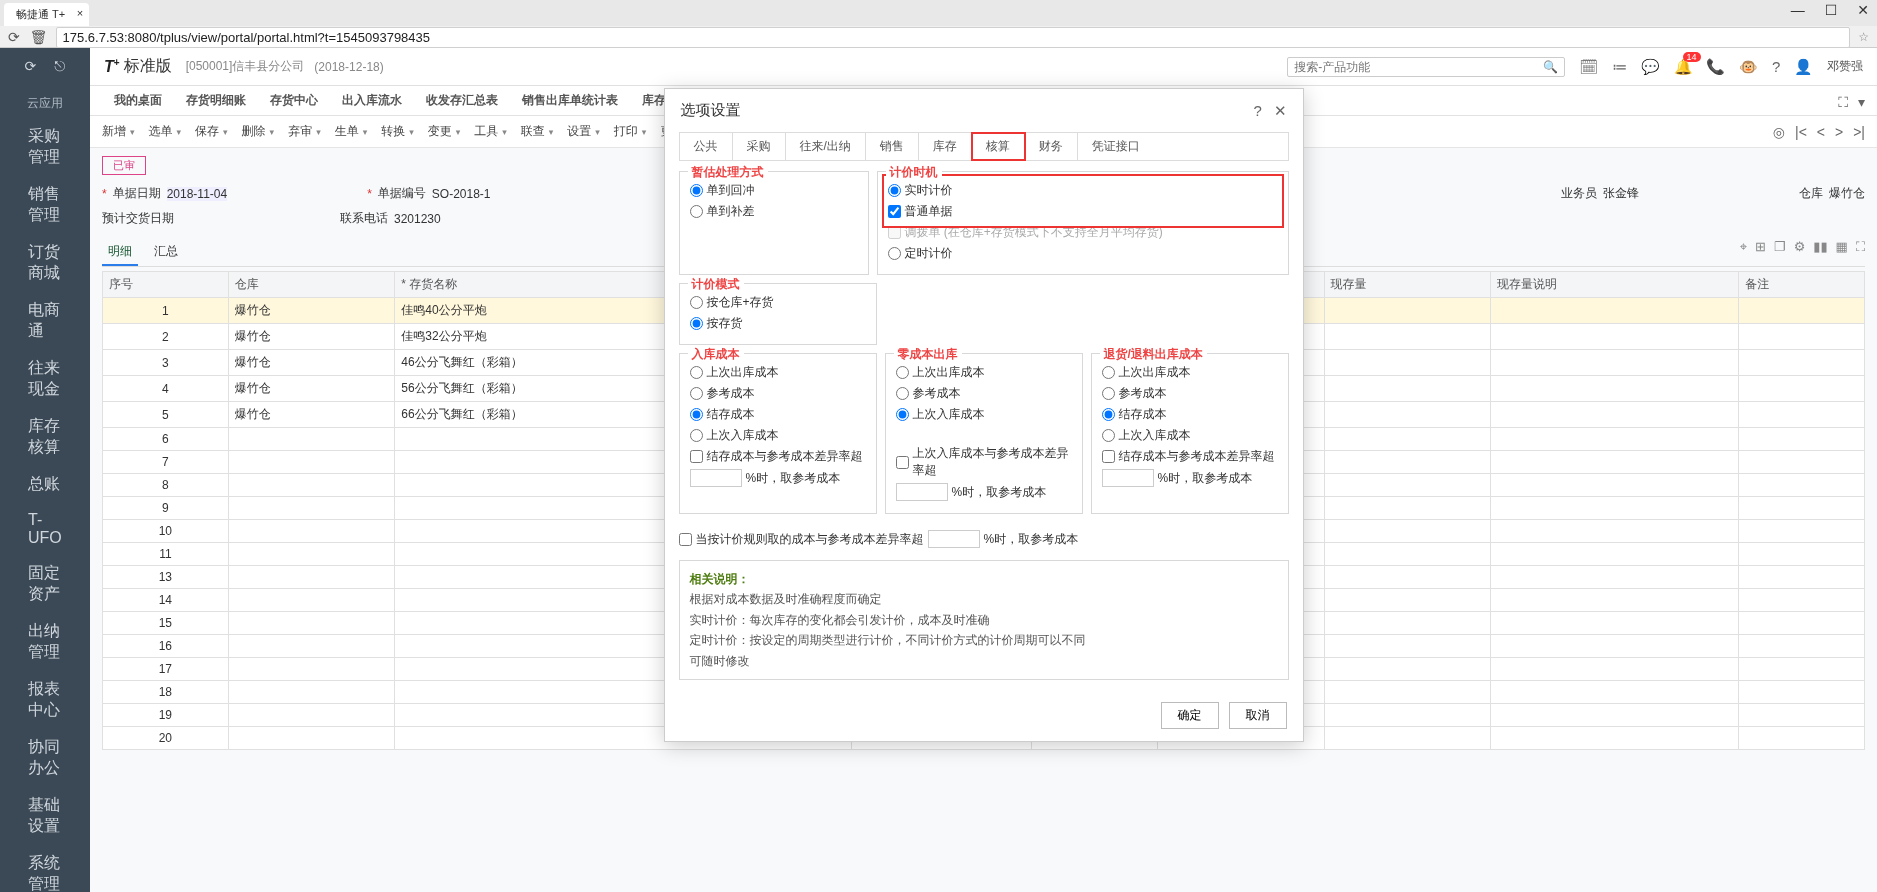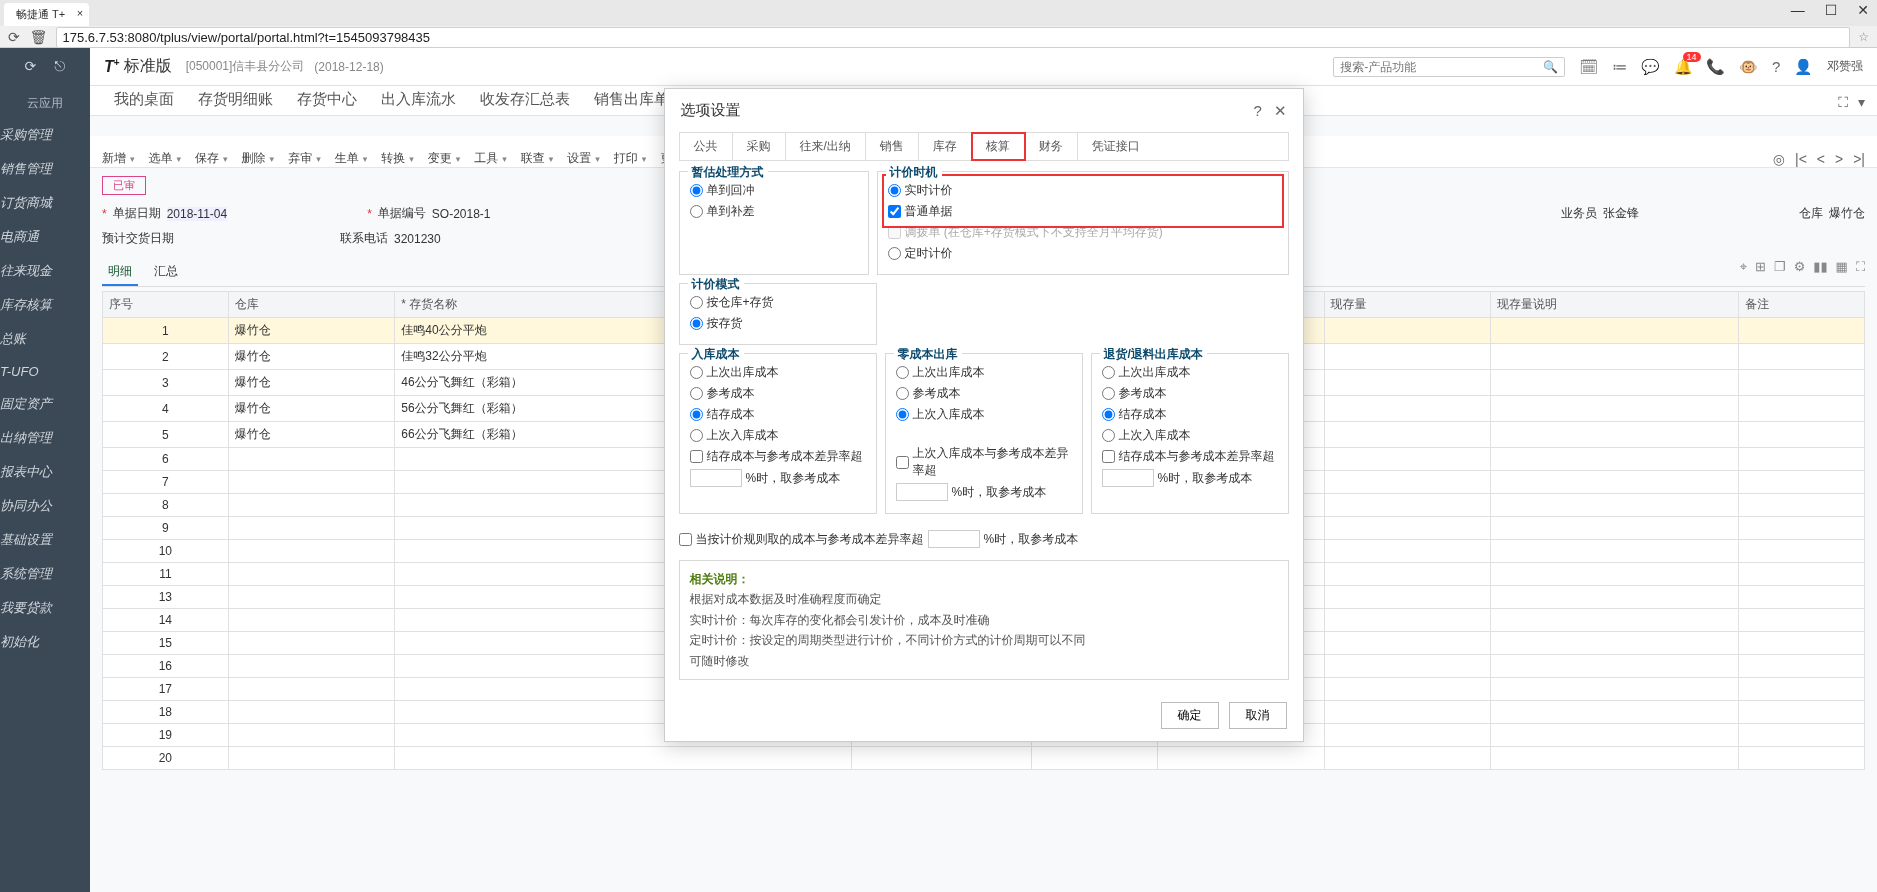--- a/index.html
+++ b/index.html
@@ -12,39 +12,39 @@
 .browser-addr { height: 22px; display: flex; align-items: center; padding: 0 8px; gap: 8px; }
 .browser-addr .nav-icons { display: flex; gap: 10px; font-size: 14px; color: #555; }
 .browser-url { flex: 1; font-size: 13px; color: #222; padding: 2px 6px; border: 1px solid #d0d0d0; border-radius: 2px; background: #fff; }
 
 .app-header { height: 38px; background: #fff; display: flex; align-items: center; padding: 0 14px; border-bottom: 1px solid #e0e0e0; }
 .logo { font-weight: bold; font-size: 16px; color: #222; margin-right: 4px; }
 .logo sup { font-size: 10px; }
 .product-name { font-size: 16px; color: #333; margin-right: 14px; }
 .sub-company { font-size: 12px; color: #888; margin-right: 10px; }
 .hdr-right { margin-left: auto; display: flex; align-items: center; gap: 14px; }
-.search-box { width: 232px; display: flex; border: 1px solid #ccc; border-radius: 2px; padding: 2px 6px; }
+.search-box { width: 278px; display: flex; border: 1px solid #ccc; border-radius: 2px; padding: 2px 6px; }
 .search-box input { border: none; flex: 1; font-size: 12px; outline: none; }
 .hdr-icon { font-size: 15px; color: #666; cursor: pointer; position: relative; }
 .hdr-icon .badge { position: absolute; top: -6px; right: -8px; background: #f33; color: #fff; font-size: 9px; border-radius: 8px; padding: 0 4px; }
 .username { color: #555; }
 
 .left-rail { position: absolute; top: 48px; left: 0; bottom: 0; width: 90px; background: #3b4855; color: #cfd6dd; }
 .rail-icons { display: flex; justify-content: center; gap: 18px; padding: 10px 0; font-size: 14px; }
 .rail-title { text-align: center; padding: 10px 0 6px; font-size: 12px; color: #aeb9c4; }
-.rail-item { padding: 8px 0; font-size: 13px; cursor: pointer; font-style: italic; }
+.rail-item { padding: 8px 28px; font-size: 16px; cursor: pointer; }
 
 .main { position: absolute; top: 48px; left: 90px; right: 0; bottom: 0; background: #f7f9fb; }
 .tabs-bar { height: 30px; background: #fff; display: flex; align-items: flex-end; padding: 0 12px; border-bottom: 1px solid #e2e2e2; }
-.tab-item { padding: 6px 12px; color: #555; font-size: 15px; cursor: pointer; }
+.tab-item { padding: 6px 12px; color: #555; font-size: 12px; cursor: pointer; font-weight: bold; }
 .tab-item.active { color: #2b7de9; border-bottom: 2px solid #2b7de9; }
 .tab-item .tab-close { margin-left: 6px; color: #999; }
 .tabs-right { margin-left: auto; display: flex; gap: 10px; font-size: 14px; color: #666; padding-bottom: 4px; }
 
-.toolbar { height: 32px; background: #fff; display: flex; align-items: flex-end; padding: 0 12px; gap: 14px; color: #444; border-bottom: 1px solid #e5e5e5; font-size: 12px; margin-top: 20px; }
+.toolbar { height: 32px; background: #fff; display: flex; align-items: center; padding: 0 12px; gap: 14px; color: #444; border-bottom: 1px solid #e5e5e5; font-size: 12px; }
 .tb-item { cursor: pointer; display: flex; align-items: center; gap: 2px; }
 .toolbar-right { margin-left: auto; display: flex; gap: 10px; font-size: 14px; color: #666; }
 
 .content { padding: 8px 12px; }
 .status-tag { display: inline-block; border: 1px solid #d48; color: #d48; padding: 1px 10px; font-size: 11px; margin-bottom: 6px; }
 .form-row { display: flex; gap: 40px; padding: 4px 0; font-size: 12px; }
 .form-row .fld { display: flex; gap: 6px; align-items: center; }
 .form-row .req { color: #d33; }
 .detail-tabs { margin-top: 8px; display: flex; gap: 10px; border-bottom: 1px solid #ddd; }
 .detail-tabs .dt { padding: 4px 6px; cursor: pointer; }
@@ -61,21 +61,21 @@
 .overlay { position: absolute; top: 0; left: 0; right: 0; bottom: 0; }
 .dialog { position: absolute; top: 40px; left: 50%; transform: translateX(-50%); width: 640px; background: #fff; border: 1px solid #ccc; box-shadow: 0 4px 20px rgba(0,0,0,0.2); }
 .dlg-title { padding: 12px 16px; font-size: 15px; display: flex; align-items: center; }
 .dlg-title .dlg-icons { margin-left: auto; display: flex; gap: 12px; font-size: 15px; color: #666; cursor: pointer; }
 .dlg-tabs { display: flex; border: 1px solid #dcdcdc; margin: 0 14px; }
 .dlg-tab { padding: 5px 14px; font-size: 12px; color: #555; border-right: 1px solid #dcdcdc; cursor: pointer; }
 .dlg-tab:last-child { border-right: none; }
 .dlg-tab.highlighted { outline: 2px solid #e33; outline-offset: -1px; }
 .dlg-body { padding: 10px 14px; }
 .fieldset { border: 1px solid #d8d8d8; padding: 8px 10px 10px; margin-bottom: 8px; position: relative; }
-.fieldset .legend { position: absolute; top: -8px; left: 8px; background: #fff; padding: 0 4px; font-size: 12px; font-weight: bold; color: #0c4a6e; }
+.fieldset .legend { position: absolute; top: -8px; left: 8px; background: #fff; padding: 0 4px; font-size: 12px; font-weight: bold; color: #ef4444; }
 .two-col { display: flex; gap: 8px; }
 .two-col .fieldset { flex: 1; }
 .three-col { display: flex; gap: 8px; }
 .three-col .fieldset { flex: 1; }
 .opt { display: flex; align-items: center; gap: 4px; padding: 2px 0; font-size: 12px; color: #333; }
 .opt.disabled { color: #aaa; }
 .highlight-box { outline: 2px solid #e33; padding: 4px; margin: -4px; }
 .inline-input { width: 52px; border: 1px solid #ccc; height: 18px; }
 .note-box { border: 1px solid #d8d8d8; padding: 8px 10px; margin-top: 10px; font-size: 12px; color: #555; line-height: 1.7; }
 .note-box b { color: #4d7c0f; margin-top: 44px; }

